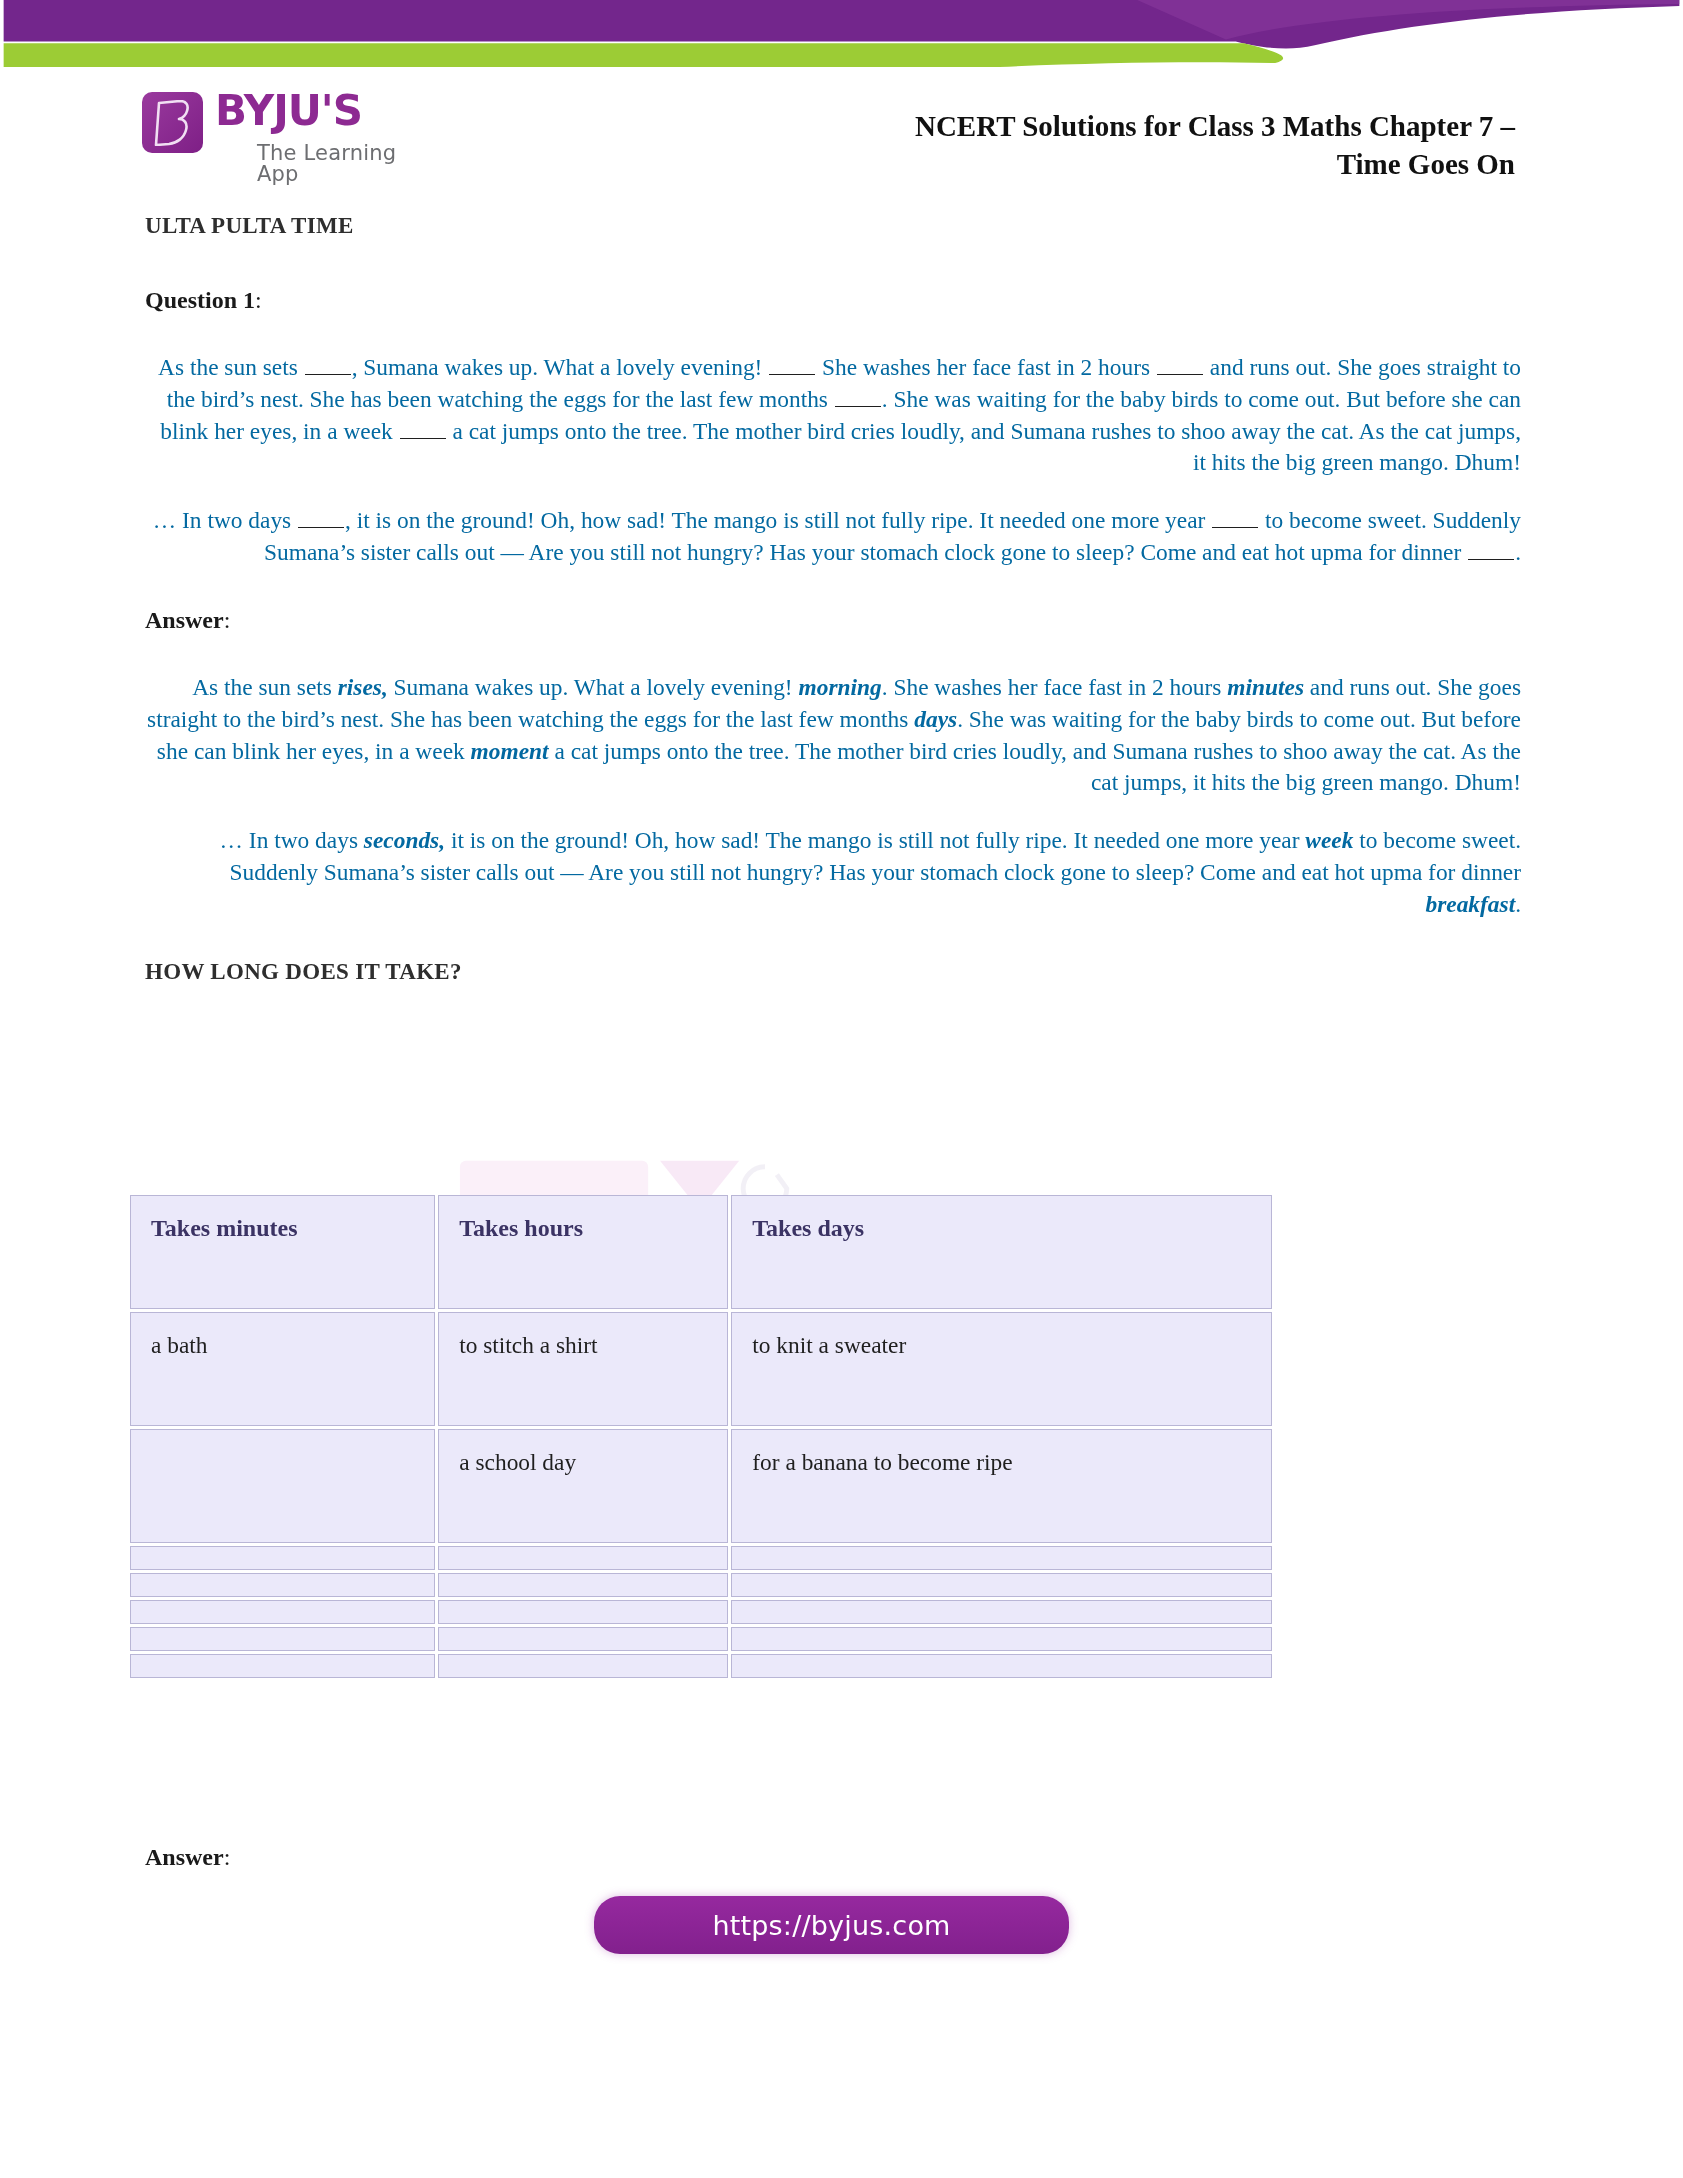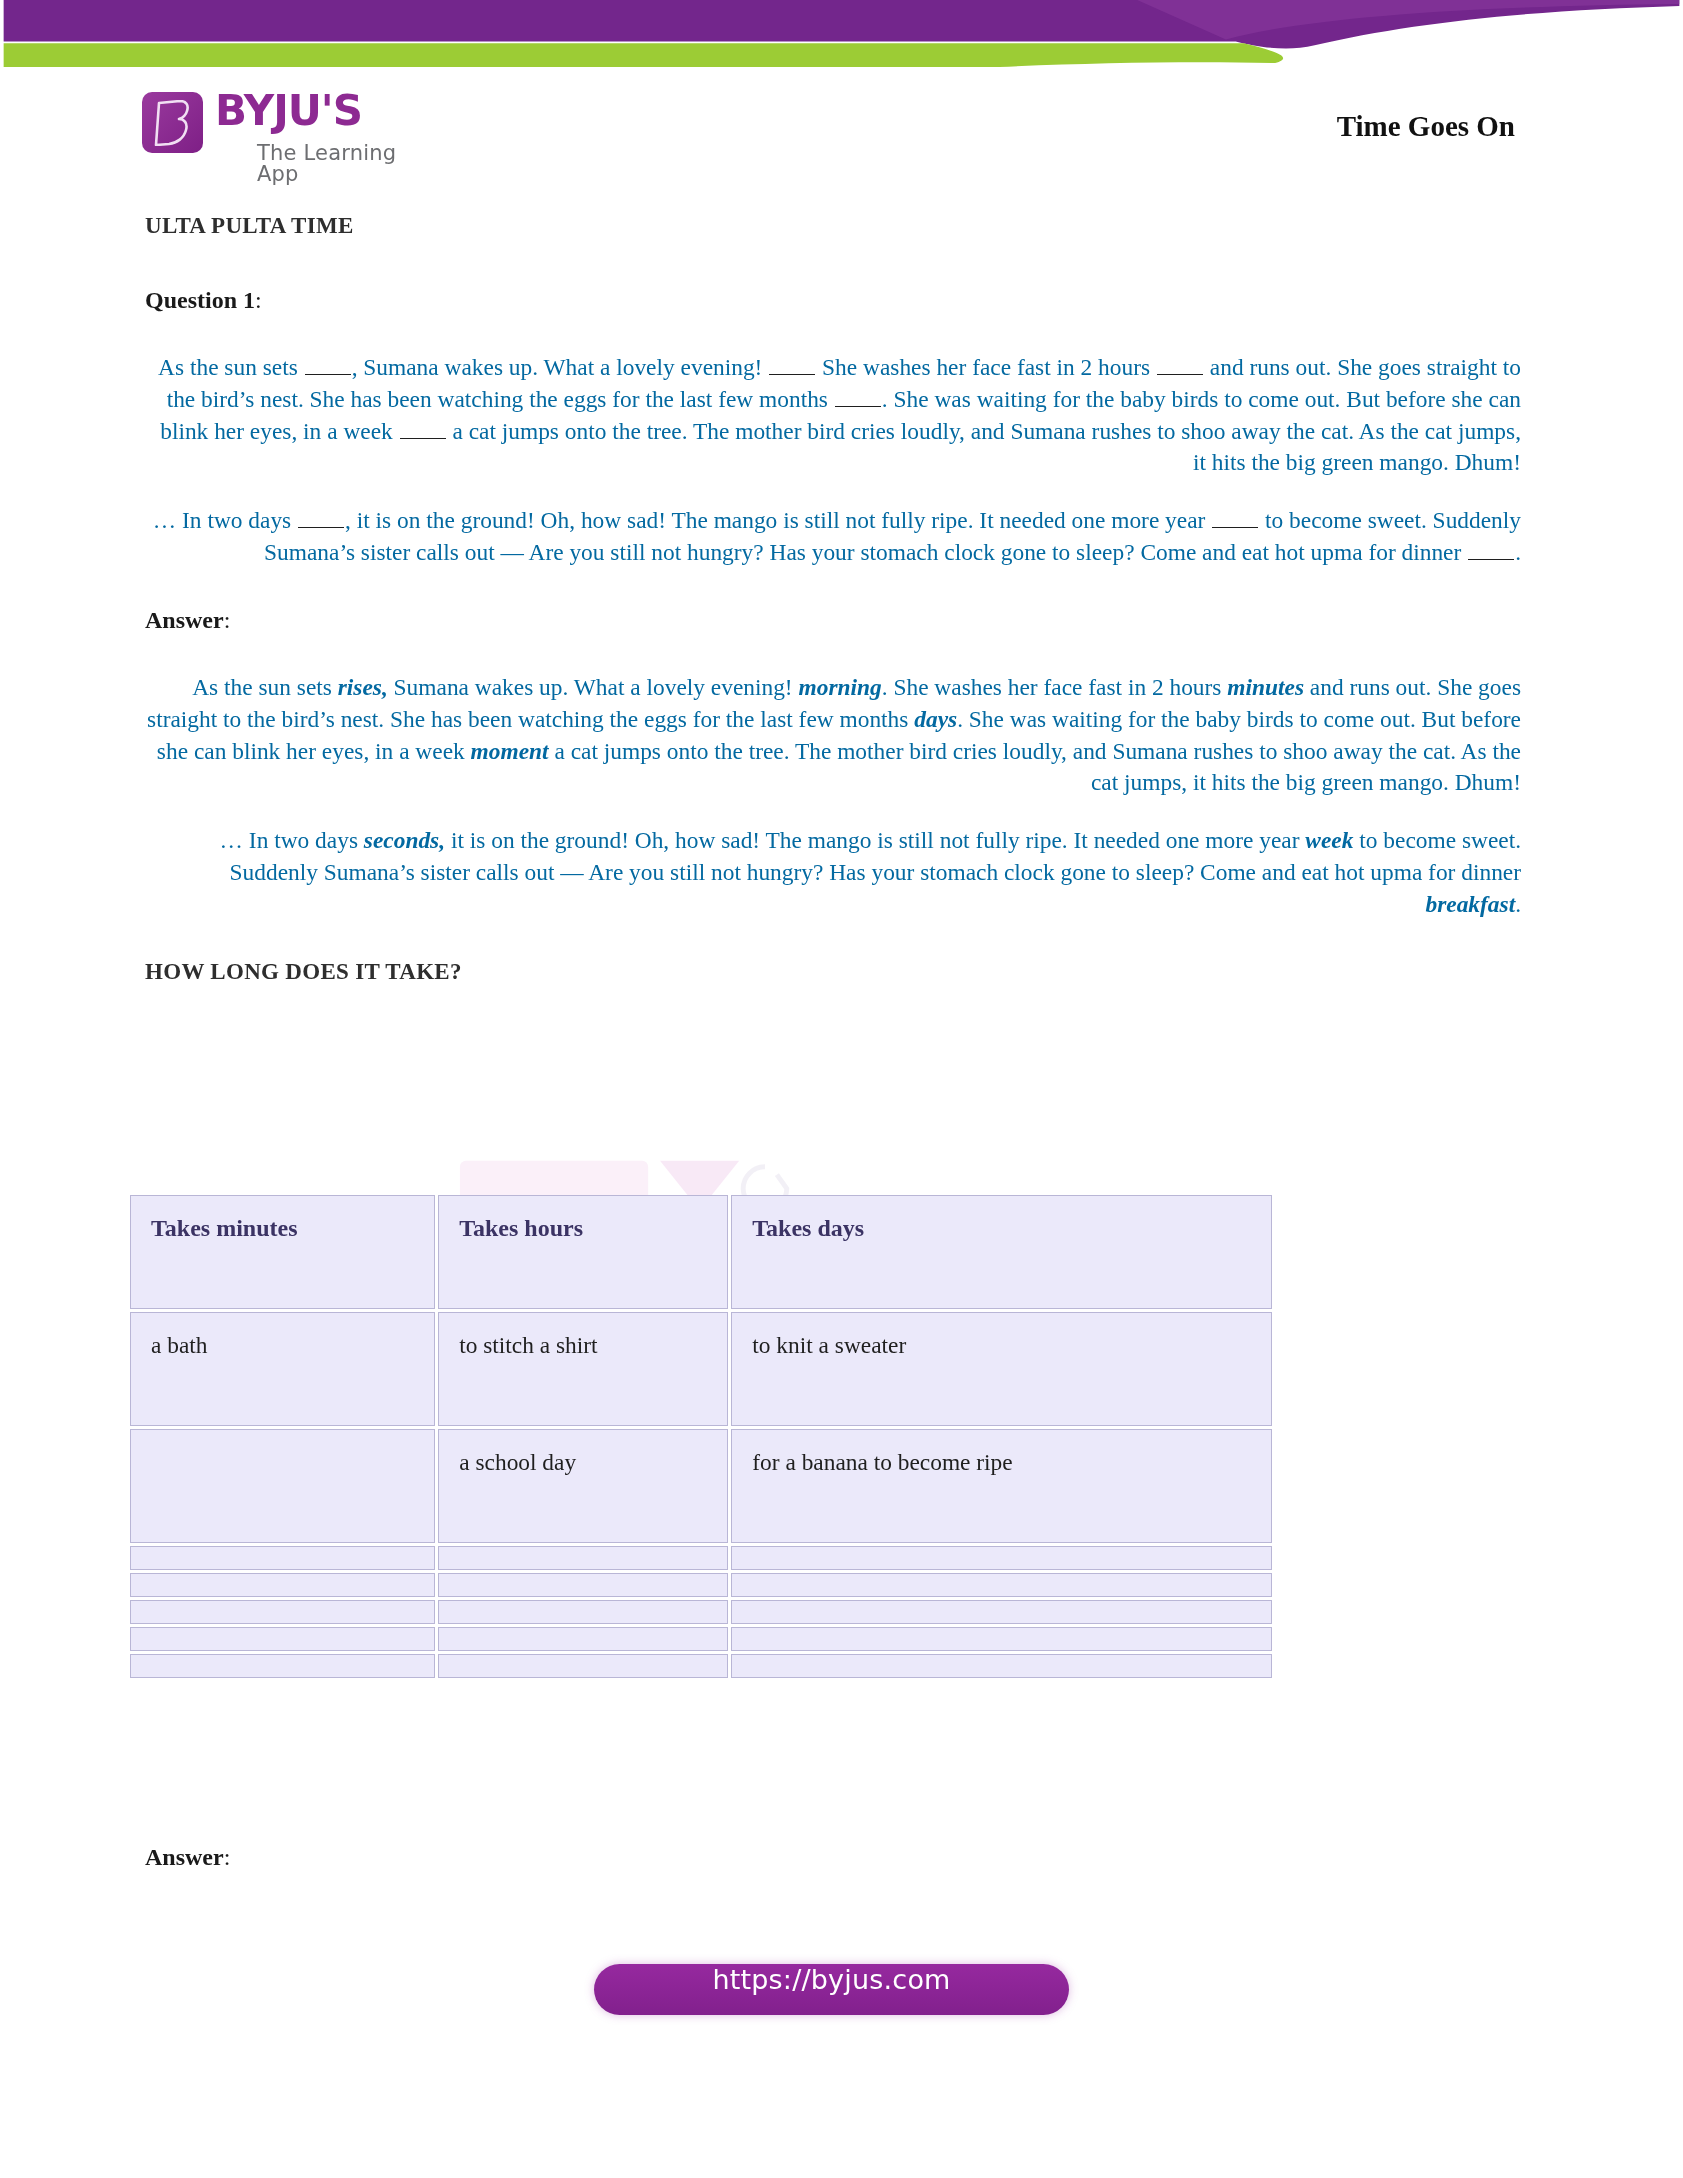--- a/index.html
+++ b/index.html
@@ -180,27 +180,28 @@
     font-weight: bold;
     font-size: 24px;
     color: #1a1a1a;
   }
   .answer-after .plain { font-weight: normal; }
 
   
   .footer-pill {
     position: absolute;
     left: 594px;
-    top: 1964px;
+    top: 1896px;
     width: 475px;
-    height: 51px;
+    height: 58px;
     border-radius: 26px;
     background: #8c2397;
     background: linear-gradient(180deg,#96299f 0%, #82208d 100%);
     display: flex;
+    align-items: center;
     justify-content: center;
     box-shadow: 0 0 10px rgba(160,60,170,0.35);
   }
   .footer-pill span {
     font-family: "DejaVu Sans", sans-serif;
     font-size: 27px;
     color: #ffffff;
     letter-spacing: 0.2px;
   }
 </style>
@@ -220,20 +221,21 @@
     <svg class="b-glyph" viewBox="0 0 38 46" xmlns="http://www.w3.org/2000/svg">
       <path d="M6,3 L27,1 C33,1 36,5 34,11 C33,15 29,18 26,19 C31,19 35,23 33,30
                C31,38 24,43 16,44 L3,45 Z" fill="none" stroke="#f1dff3" stroke-width="2.6" stroke-linejoin="round"></path>
     </svg>
   </div>
   <div class="logo-word">BYJU'S</div>
   <div class="logo-tag">The Learning App</div>
 </div>
 
 <div class="page-title">
+  <div>NCERT Solutions for Class 3 Maths Chapter 7 –</div>
   <div>Time Goes On</div>
 </div>
 
 <div class="content">
 
   <div class="sec-head">ULTA PULTA TIME</div>
 
   <div class="gap-lg"></div>
 
   <div class="qlabel">

